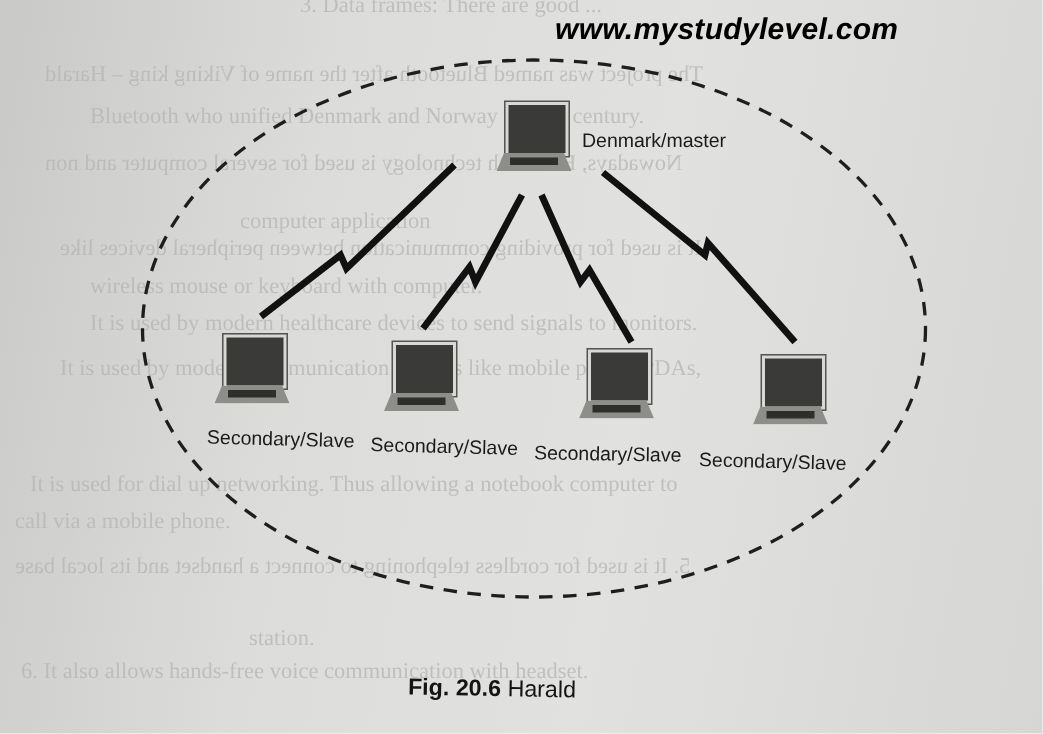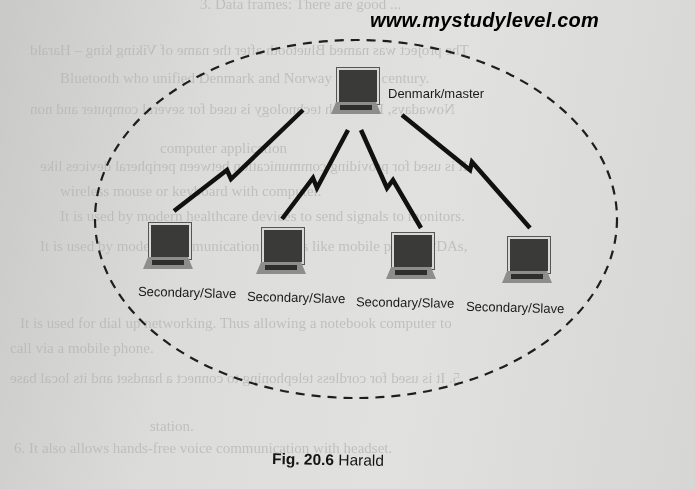--- a/index.html
+++ b/index.html
@@ -26,21 +26,21 @@
 <div class="bleed" style="left:60px;top:70px;">Bluetooth who unified Denmark and Norway in 10th century.</div>
 <div class="bleed mirror" style="left:30px;top:101px;">Nowadays, Bluetooth technology is used for several computer and non</div>
 <div class="bleed" style="left:160px;top:140px;">computer application</div>
 <div class="bleed mirror" style="left:40px;top:158px;">It is used for providing communication between peripheral devices like</div>
 <div class="bleed" style="left:60px;top:183px;">wireless mouse or keyboard with computer.</div>
 <div class="bleed" style="left:60px;top:208px;">It is used by modern healthcare devices to send signals to monitors.</div>
 <div class="bleed" style="left:40px;top:238px;">It is used by modern communication devices like mobile phone, PDAs,</div>
 <div class="bleed" style="left:20px;top:315px;">It is used for dial up networking. Thus allowing a notebook computer to</div>
 <div class="bleed" style="left:10px;top:340px;">call via a mobile phone.</div>
 <div class="bleed mirror" style="left:10px;top:370px;">5. It is used for cordless telephoning to connect a handset and its local base</div>
-<div class="bleed" style="left:150px;top:418px;">station.</div>
+<div class="bleed" style="left:166px;top:418px;">station.</div>
 <div class="bleed" style="left:14px;top:440px;">6. It also allows hands-free voice communication with headset.</div>
 
 <svg id="diagram" width="695" height="489" viewBox="0 0 695 489">
   <ellipse cx="356" cy="219" rx="261" ry="179" fill="none" stroke="#1e1e1e" stroke-width="2.2" stroke-dasharray="9 7"></ellipse>
   <g fill="none" stroke="#111111" stroke-width="4.5" stroke-linejoin="miter">
     <polyline points="303,110 231,179 227,170 174,211"></polyline>
     <polyline points="348,130 317,188 313,178 282,219"></polyline>
     <polyline points="361,130 387,188 393,180 421,228"></polyline>
     <polyline points="402,115 470,170 472,162 530,228"></polyline>
   </g>

